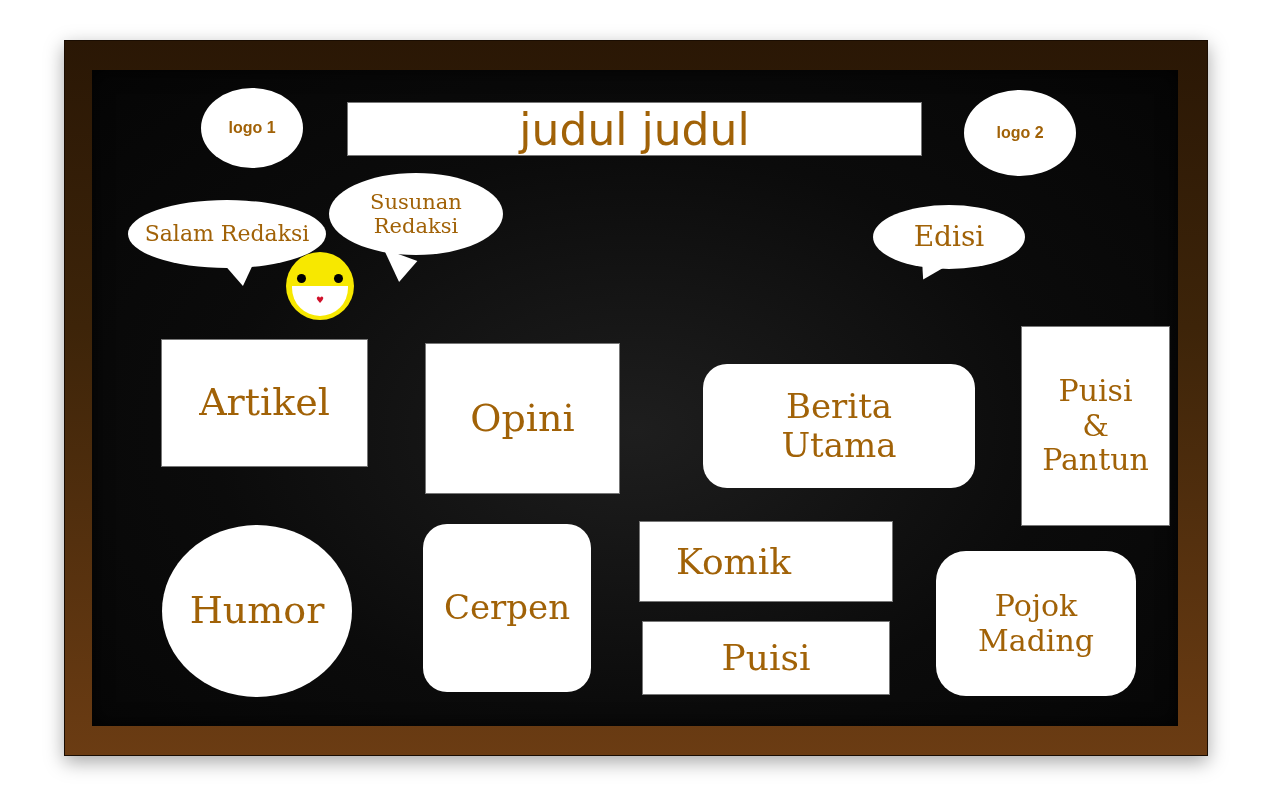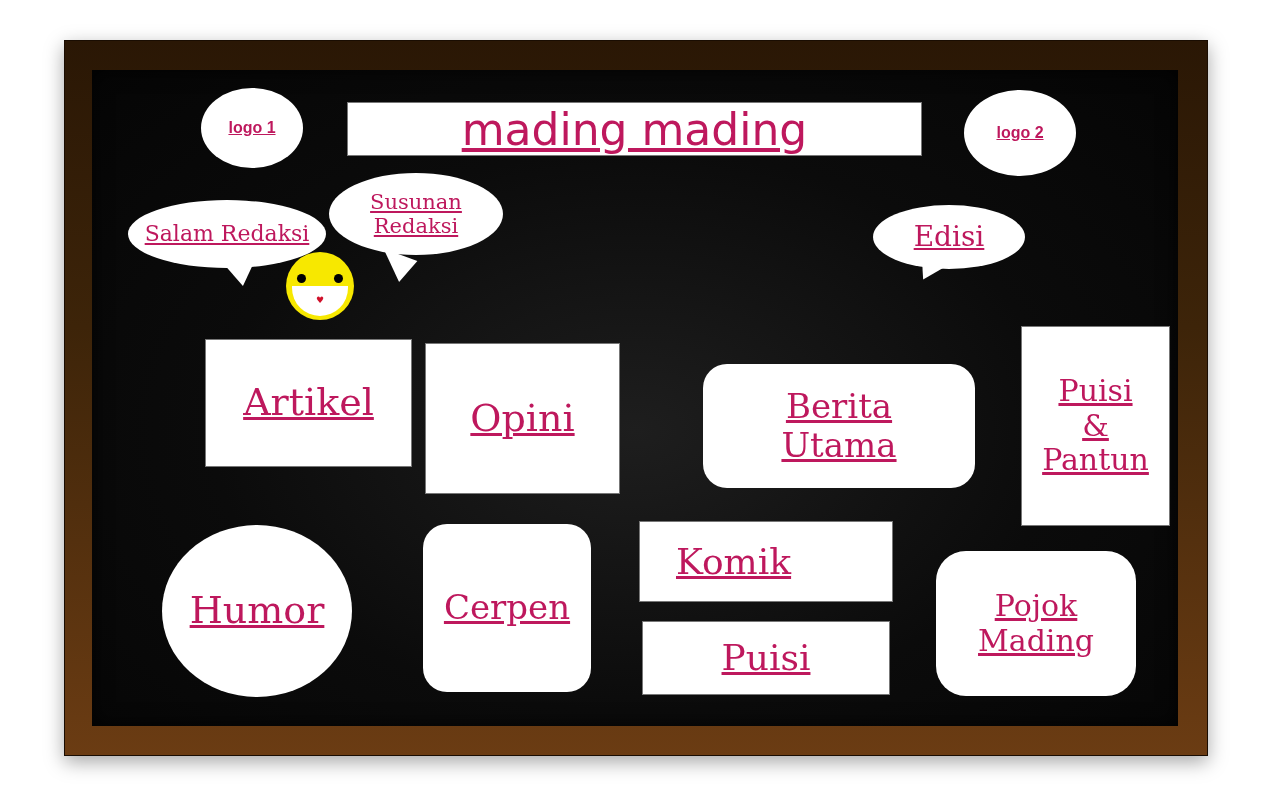--- a/index.html
+++ b/index.html
@@ -3,22 +3,22 @@
 <meta charset="utf-8">
 <style>
   html,body{margin:0;padding:0;}
   body{width:1280px;height:800px;background:#ffffff;position:relative;overflow:hidden;font-family:"DejaVu Sans",sans-serif;}
   .frame{position:absolute;left:64px;top:40px;width:1142px;height:714px;
     background:linear-gradient(180deg,#2a1705 0%,#3d2409 40%,#6b3c13 100%);
     box-shadow:0 6px 18px rgba(0,0,0,0.35);border:1px solid #1a0d02;}
   .board{position:absolute;left:92px;top:70px;width:1086px;height:656px;
     background:radial-gradient(ellipse at 50% 55%,#1e1e1e 0%,#0b0b0b 55%,#050505 100%);
     box-shadow:inset 0 0 20px rgba(0,0,0,0.8);}
-  .el{position:absolute;background:#fff;color:#be185d;display:flex;align-items:center;justify-content:center;text-align:center;
-    font-family:"DejaVu Serif",serif;text-decoration:underline;}
+  .el{position:absolute;background:#fff;color:#a16207;display:flex;align-items:center;justify-content:center;text-align:center;
+    font-family:"DejaVu Serif",serif;}
   .rect{border:1px solid #777;}
   .oval{border-radius:50%;}
   .round{border-radius:24px;}
   .txt{white-space:pre-line;line-height:1.15;}
   .sans{font-family:"Liberation Sans",sans-serif;font-weight:bold;}
   .tail{position:absolute;width:0;height:0;}
   .smiley{position:absolute;left:286px;top:252px;width:68px;height:68px;border-radius:50%;background:#f7e800;overflow:hidden;}
   .smiley .mouth{position:absolute;left:6px;top:34px;width:56px;height:30px;background:#fff;border-radius:0 0 28px 28px;}
   .smiley .eye{position:absolute;top:22px;width:9px;height:9px;border-radius:50%;background:#000;}
   .smiley .tongue{position:absolute;left:30px;top:44px;color:#d0102a;font-size:9px;line-height:9px;}
@@ -30,21 +30,21 @@
 <div class="board"></div>
 
 <div class="el oval sans" style="left:201px;top:88px;width:102px;height:80px;font-size:16px;">
     <span>logo 1</span>
   </div>
 <div class="el oval sans" style="left:964px;top:90px;width:112px;height:86px;font-size:16px;">
     <span>logo 2</span>
   </div>
 
 <div class="el rect" style="left:347px;top:102px;width:573px;height:52px;font-size:44px;font-family:'DejaVu Sans',sans-serif;">
-    <span>mading mading</span>
+    <span>judul judul</span>
   </div>
 
 <div class="el oval" style="left:128px;top:200px;width:198px;height:68px;font-size:22px;">
     <span class="txt">Salam Redaksi</span>
   </div>
 <div class="tail" style="left:228px;top:258px;border-left:10px solid transparent;border-right:26px solid transparent;border-top:26px solid #fff;transform:rotate(-20deg);"></div>
 
 <div class="el oval" style="left:329px;top:173px;width:174px;height:82px;font-size:21px;">
     <span class="txt">Susunan
 Redaksi</span>
@@ -56,21 +56,21 @@
   </div>
 <div class="tail" style="left:918px;top:258px;border-left:8px solid transparent;border-right:24px solid transparent;border-top:24px solid #fff;transform:rotate(15deg);"></div>
 
 <div class="smiley">
   <div class="mouth"></div>
   <div class="eye" style="left:11px;"></div>
   <div class="eye" style="left:48px;"></div>
   <div class="tongue">♥</div>
 </div>
 
-<div class="el rect" style="left:161px;top:339px;width:205px;height:126px;font-size:38px;margin-left:44px;">
+<div class="el rect" style="left:161px;top:339px;width:205px;height:126px;font-size:38px;">
     <span class="txt">Artikel</span>
   </div>
 
 <div class="el rect" style="left:425px;top:343px;width:193px;height:149px;font-size:38px;">
     <span class="txt">Opini</span>
   </div>
 
 <div class="el round" style="left:683px;top:364px;width:272px;height:124px;font-size:34px;margin-left:20px;">
     <span class="txt">Berita
 Utama</span>

